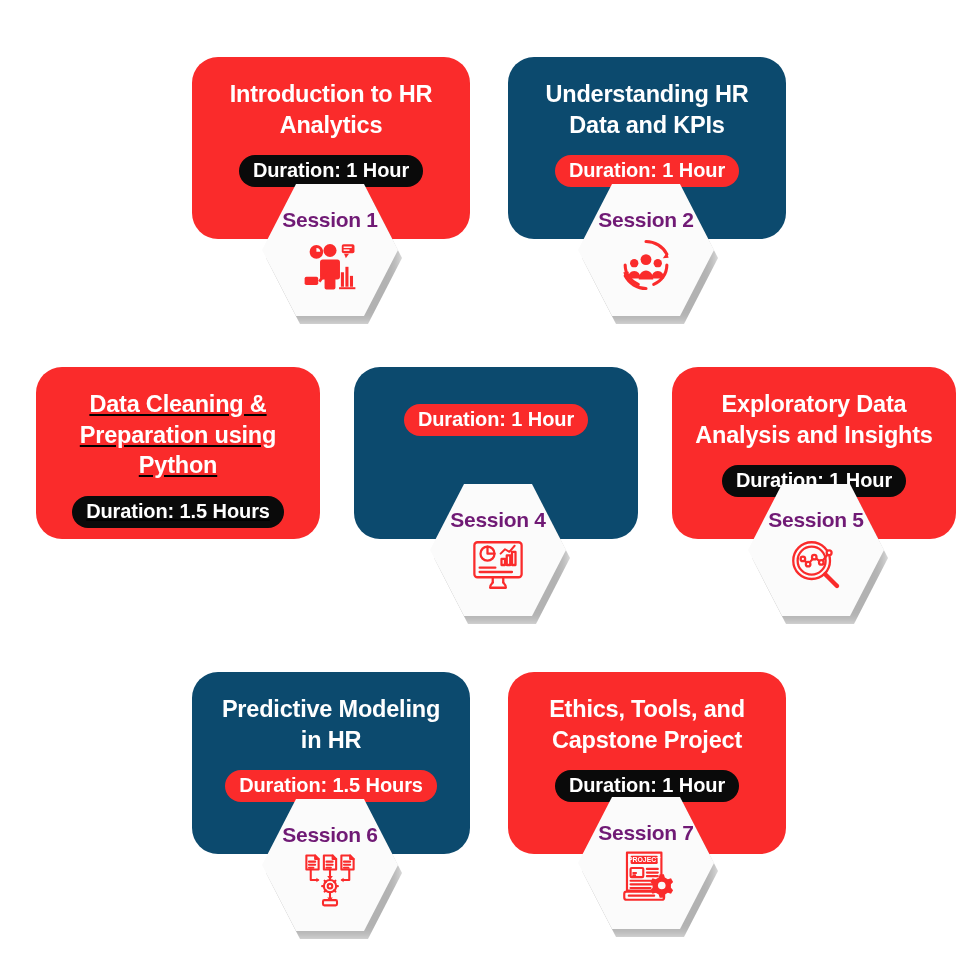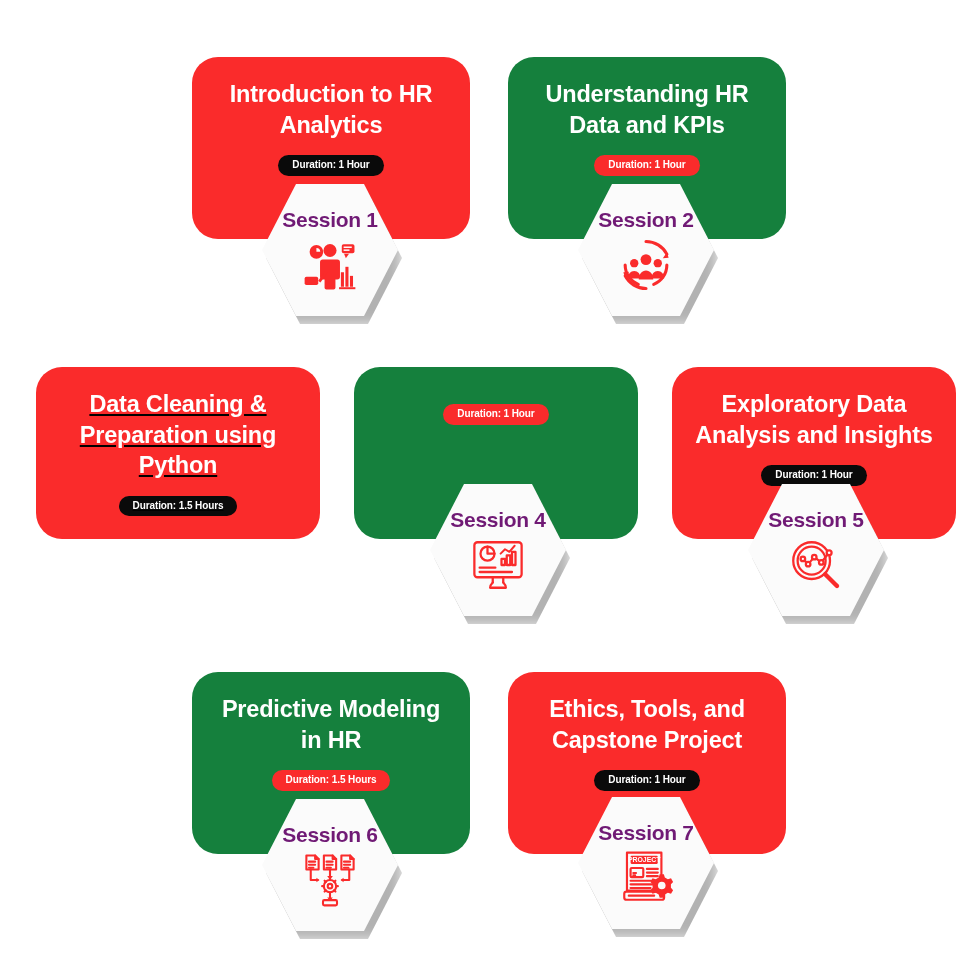--- a/index.html
+++ b/index.html
@@ -13,21 +13,21 @@
   #stage{position:absolute;inset:0;}
 
   
   .card{
     position:absolute;
     border-radius:26px;
     box-sizing:border-box;
     padding-top:22px;
   }
   .card.red{ background:#FA2B2B; }
-  .card.dark{ background:#15803d; }
+  .card.dark{ background:#0c4a6e; }
 
   .card-title{
     text-align:center;
     color:#ffffff;
     font-weight:700;
     font-size:23.5px;
     line-height:1.30;
     letter-spacing:-0.2px;
     padding:0 12px;
     white-space:pre-line;
@@ -35,21 +35,21 @@
 
   .pill-wrap{
     display:flex;
     justify-content:center;
     margin-top:15px;
   }
   .pill{
     display:inline-block;
     border-radius:999px;
     padding:4px 14px 5px;
-    font-size:10px;
+    font-size:20px;
     font-weight:700;
     letter-spacing:-0.1px;
     line-height:1.15;
     white-space:nowrap;
   }
   .pill.on-red{ background:#0A0A0A; color:#ffffff; }
   .pill.on-dark{ background:#FA2B2B; color:#ffffff; }
 
   
   .hex{

